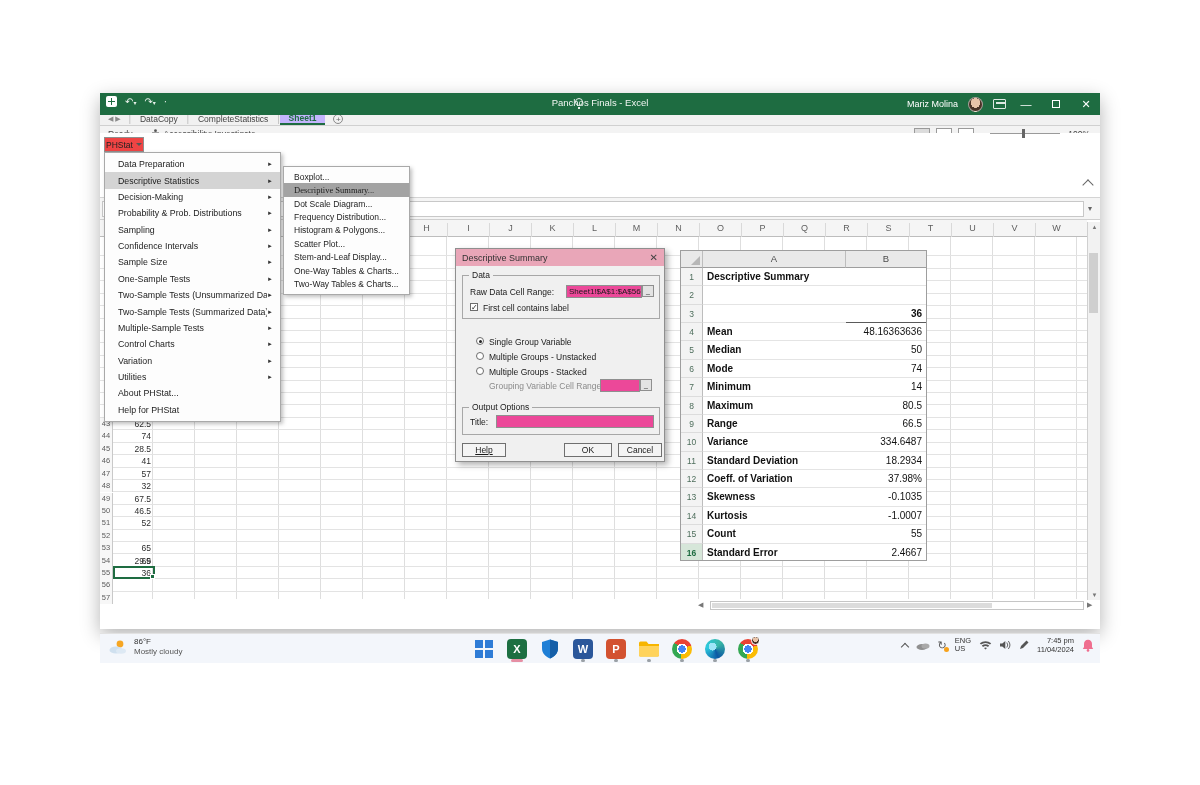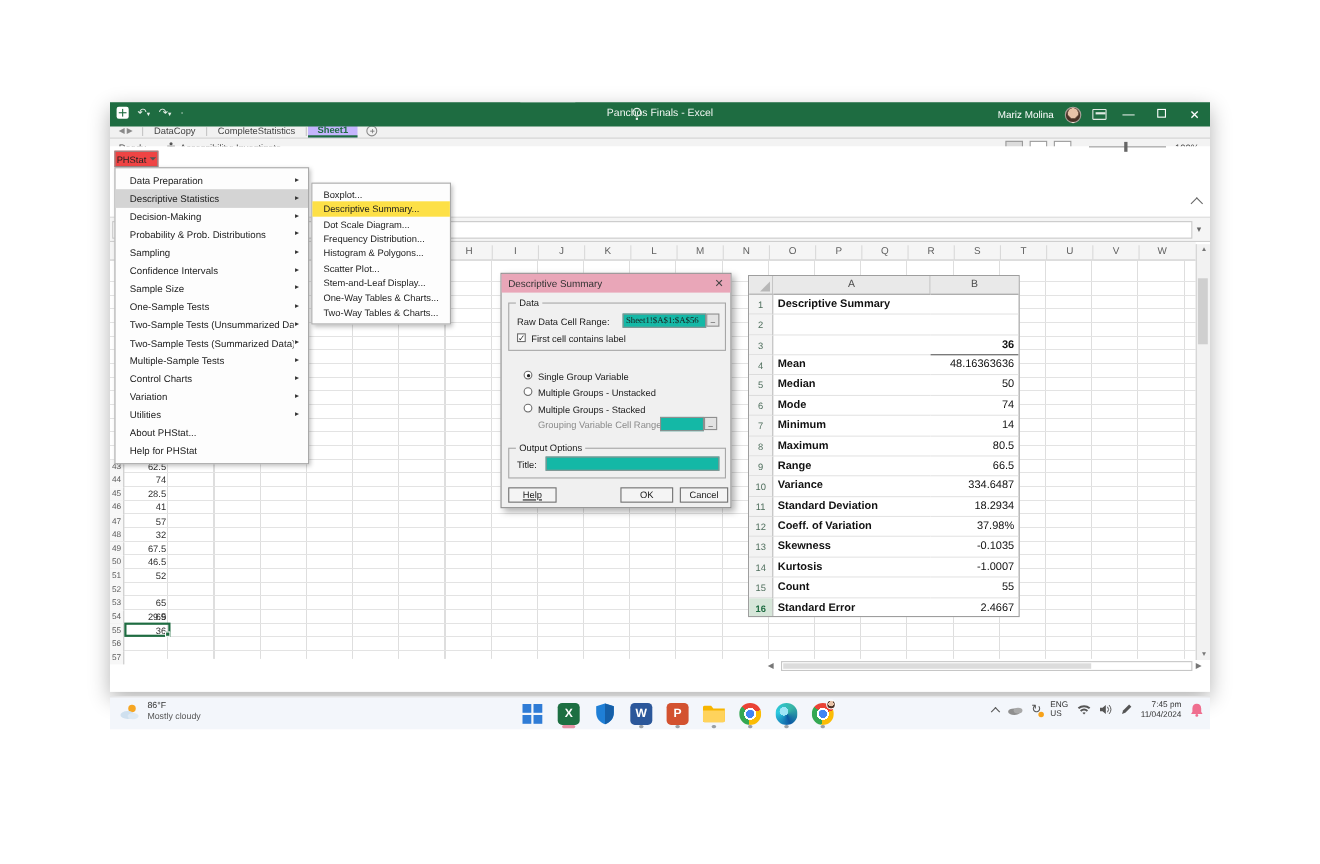--- a/index.html
+++ b/index.html
@@ -72,31 +72,31 @@
   #phstat-menu { left:4px; top:59px; width:177px; height:270px; background:#fdfdfd; border:1px solid #a9a9a9;
                  box-shadow:2px 2px 4px rgba(0,0,0,.25); padding:3px 0; display:flex; flex-direction:column; }
   .mitem { height:16.5px; display:flex; align-items:center; padding:0 7px 0 13px; font-size:8.8px; color:#1c1c1c; }
   .mitem .mlabel { flex:1; white-space:nowrap; overflow:hidden; }
   .mitem .marrow { font-size:6px; color:#333; }
   .mitem.hl { background:#d4d4d4; }
 
   #phstat-submenu { left:183px; top:73px; width:127px; height:129px; background:#fdfdfd; border:1px solid #a9a9a9;
                     box-shadow:2px 2px 4px rgba(0,0,0,.25); padding:3px 0; display:flex; flex-direction:column; }
   .smitem { height:13.7px; display:flex; align-items:center; padding:0 6px 0 10px; font-size:8.5px; color:#1c1c1c; white-space:nowrap; }
-  .smitem.hl { background:#fde047; }
+  .smitem.hl { background:#a3a3a3;font-family:Liberation Serif, serif; }
 
   
   #dialog { left:355px; top:155px; width:210px; height:214px; background:#f0f0f0; border:1px solid #8f8f8f;
             box-shadow:3px 3px 6px rgba(0,0,0,.3); font-size:8.5px; color:#1a1a1a; }
   #dlg-title { left:0; top:0; width:208px; height:17px; background:#e9a6b8; display:flex; align-items:center; padding:0 6px; }
   #dlg-title .t { flex:1; font-size:9px; color:#333; }
   #dlg-close { font-size:10px; color:#444; }
   .fieldset { position:absolute; border:1px solid #a7a7a7; }
   .legend { position:absolute; top:-6px; left:6px; background:#f0f0f0; padding:0 3px; font-size:8.5px; }
-  .dlg-input { position:absolute; background:#14b8a6; border:1px solid #8f8f8f; font-size:8px; padding:0 2px; line-height:11px; white-space:nowrap; overflow:hidden;font-family:Liberation Serif, serif; }
+  .dlg-input { position:absolute; background:#ec4899; border:1px solid #8f8f8f; font-size:8px; padding:0 2px; line-height:11px; white-space:nowrap; overflow:hidden; }
   .mini-btn { position:absolute; width:12px; height:12px; background:#e3e3e3; border:1px solid #8f8f8f; font-size:7px; text-align:center; line-height:10px; color:#333; }
   .chk { position:absolute; width:8px; height:8px; background:#fff; border:1px solid #6d6d6d; font-size:8px; line-height:7px; text-align:center; color:#222; }
   .radio { position:absolute; width:8px; height:8px; border:1px solid #6d6d6d; border-radius:50%; background:#fff; }
   .radio.sel::after { content:""; position:absolute; left:1.5px; top:1.5px; width:3px; height:3px; border-radius:50%; background:#222; }
   .dlg-lbl { position:absolute; white-space:nowrap; }
   .dlg-lbl.gray { color:#8b8b8b; }
   .dlg-btn { position:absolute; height:14px; background:#f4f4f4; border:1px solid #6f6f6f; text-align:center; line-height:12px; font-size:8.5px; }
 
   
   #stats { left:580px; top:157px; width:247px; height:311px; background:#fff; border:1px solid #9e9e9e; overflow:hidden; }

